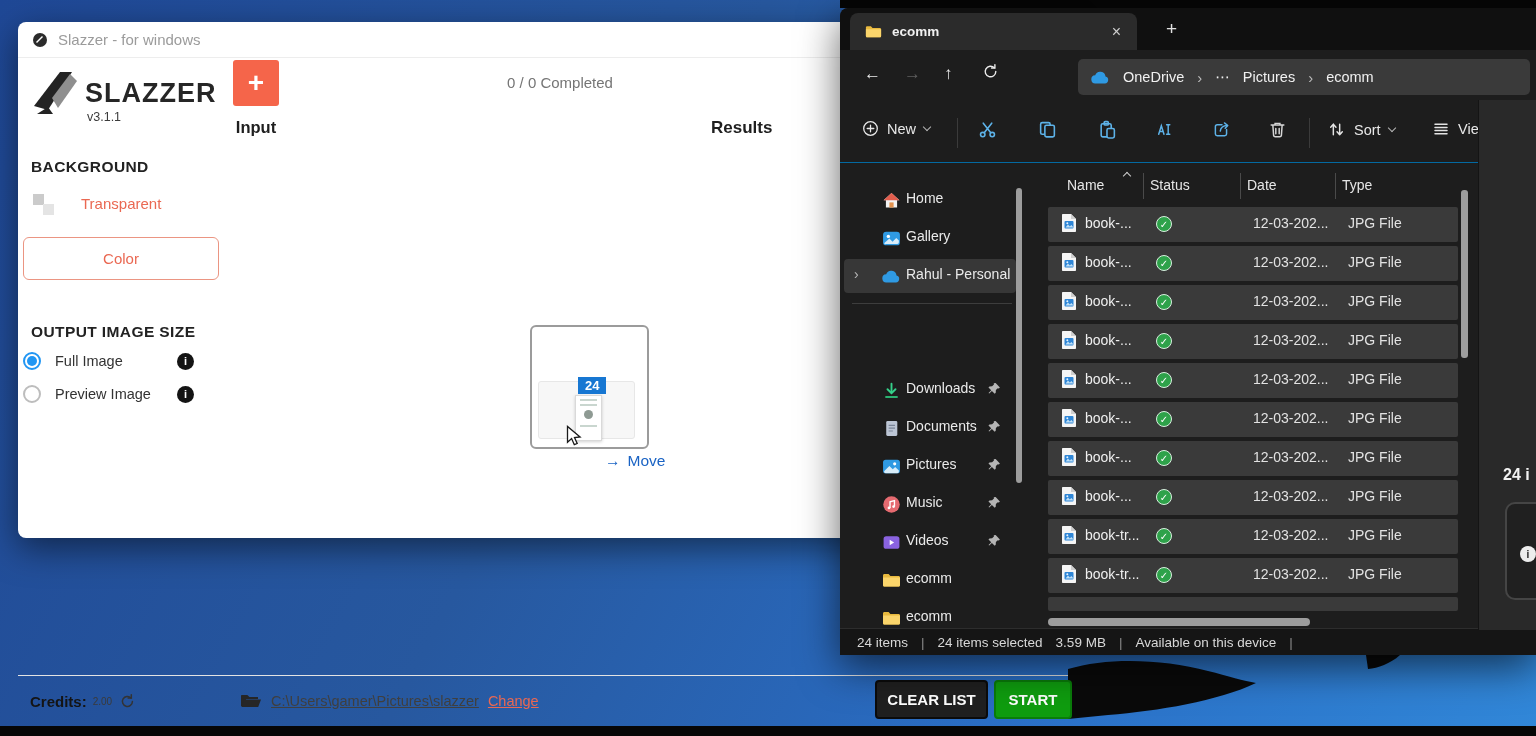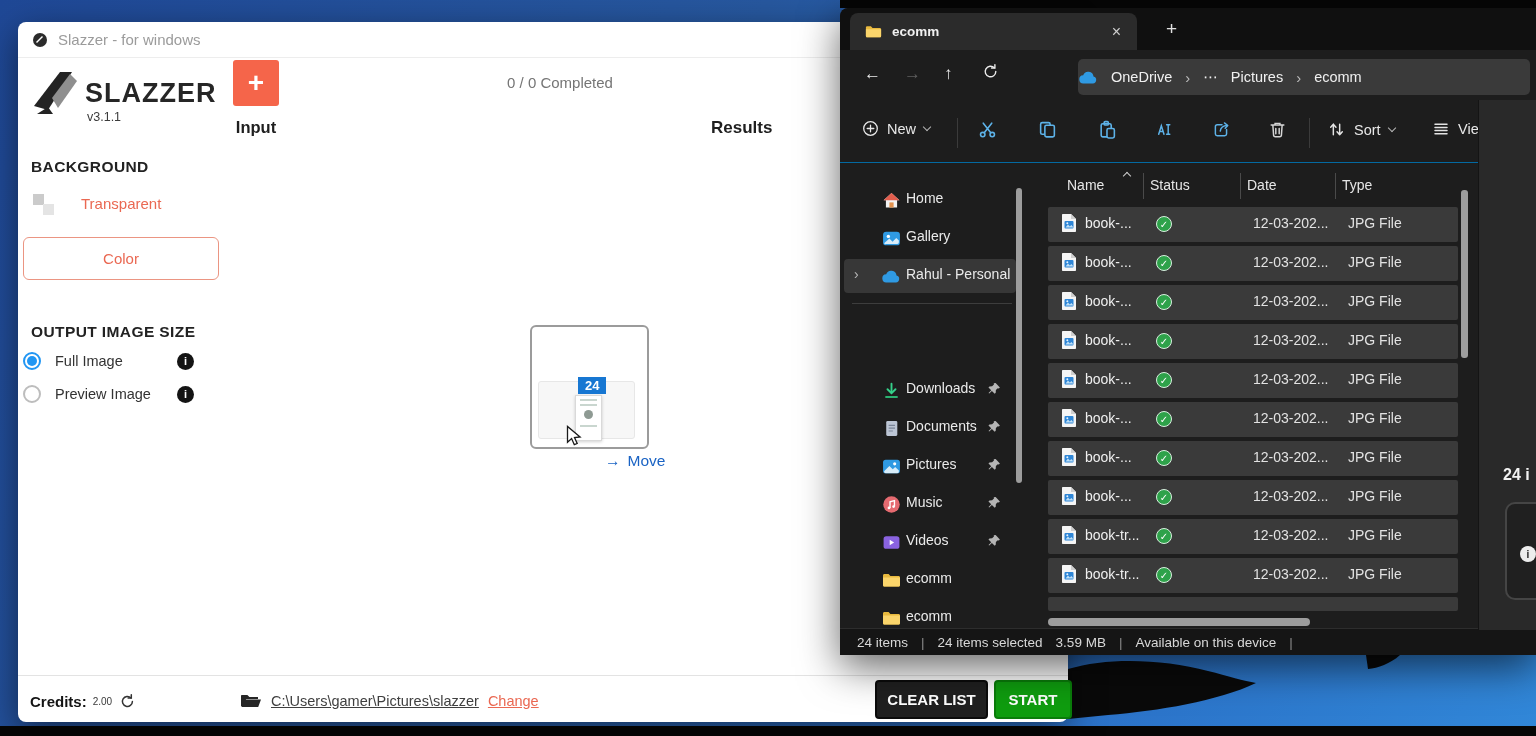--- a/index.html
+++ b/index.html
@@ -8,21 +8,21 @@
   body { position:relative; background:linear-gradient(118deg,#1f4896 0%,#27ериB 0%,#27589f 40%,#2a6ec5 75%,#3187d8 100%); }
 
   
   .wallpaper { position:absolute; inset:0;
     background:linear-gradient(118deg,#1f4896 0%,#27589f 40%,#2a6ec5 72%,#3187d8 100%); }
   .swirl-region { position:absolute; left:1068px; top:655px; width:468px; height:71px; }
   .strip-top { position:absolute; left:840px; top:0; width:696px; height:8px; background:#060606; }
   .strip-bottom { position:absolute; left:0; top:726px; width:1536px; height:10px; background:#060606; }
 
   
-  .sl-win { position:absolute; left:18px; top:22px; width:1050px; height:700px; background:#fff;
+  .sl-win { position:absolute; left:18px; top:22px; width:1050px; height:516px; background:#fff;
     border-radius:8px; box-shadow:0 10px 34px rgba(0,0,0,.5); z-index:10; }
   .sl-titlebar { position:absolute; left:0; top:0; right:0; height:36px; border-bottom:1px solid #ededed;
     display:flex; align-items:center; padding-left:14px; gap:10px; border-radius:8px 8px 0 0; }
   .sl-title { color:#9b9b9b; font-size:15px; }
   .sl-logo { position:absolute; left:10px; top:42px; width:54px; height:56px; }
   .sl-logotext { position:absolute; left:67px; top:56px; font-size:27px; font-weight:900; color:#262626; letter-spacing:1px; }
   .sl-version { position:absolute; left:69px; top:88px; font-size:12.5px; color:#3c3c3c; }
   .sl-input-btn { position:absolute; left:215px; top:38px; width:46px; height:46px; background:#f5654a;
     border:none; border-radius:3px; color:#fff; font-size:28px; font-weight:700; cursor:pointer; line-height:44px; }
   .sl-input-label { position:absolute; left:208px; top:96px; width:60px; text-align:center;
@@ -77,21 +77,21 @@
   .xp-tabstrip { position:absolute; left:0; top:0; right:0; height:42px; background:#101010; border-radius:8px 0 0 0; }
   .xp-tab { position:absolute; left:10px; top:5px; width:287px; height:37px; background:#2b2b2b;
     border-radius:8px 8px 0 0; display:flex; align-items:center; padding:0 12px 0 15px; gap:10px; cursor:pointer; }
   .xp-tab-label { font-size:13.5px; color:#f0f0f0; font-weight:600; flex:1; }
   .xp-tab-close { color:#cfcfcf; font-size:16px; cursor:pointer; padding:0 4px; }
   .xp-newtab { position:absolute; left:318px; top:8px; color:#e0e0e0; font-size:19px; cursor:pointer; padding:2px 8px; }
   .xp-navrow { position:absolute; left:0; top:42px; right:0; height:54px; background:#1d1d1d; }
   .xp-navbtn { position:absolute; top:14px; font-size:17px; color:#ececec; cursor:pointer; }
   .xp-navbtn.dim { color:#5f5f5f; }
   .xp-address { position:absolute; left:238px; top:9px; right:6px; height:36px; background:#3a3a3a;
-    border-radius:5px; display:flex; align-items:center; gap:13px; padding-left:1px; font-size:14.5px; }
+    border-radius:5px; display:flex; align-items:center; gap:13px; padding-left:13px; font-size:14.5px; }
   .xp-crumb { color:#f0f0f0; cursor:pointer; }
   .xp-chev { color:#bdbdbd; font-size:15px; }
   .xp-toolbar { position:absolute; left:0; top:96px; right:0; height:59px; background:#1d1d1d;
     border-bottom:1px solid #0369a1; }
   .xp-tool { position:absolute; top:16px; display:flex; align-items:center; gap:8px; cursor:pointer; color:#e8e8e8; font-size:14.5px; }
   .xp-vdiv { position:absolute; top:14px; width:1px; height:30px; background:#3b3b3b; }
   .cdown { width:6px; height:6px; border-right:1.6px solid #b5b5b5; border-bottom:1.6px solid #b5b5b5;
     transform:rotate(45deg); margin-top:-3px; }
   .xp-sidebar { position:absolute; left:0; top:155px; width:190px; height:467px; overflow:hidden;padding-left:42px; }
   .sb-item { position:absolute; left:0; width:190px; height:38px; cursor:pointer; }

